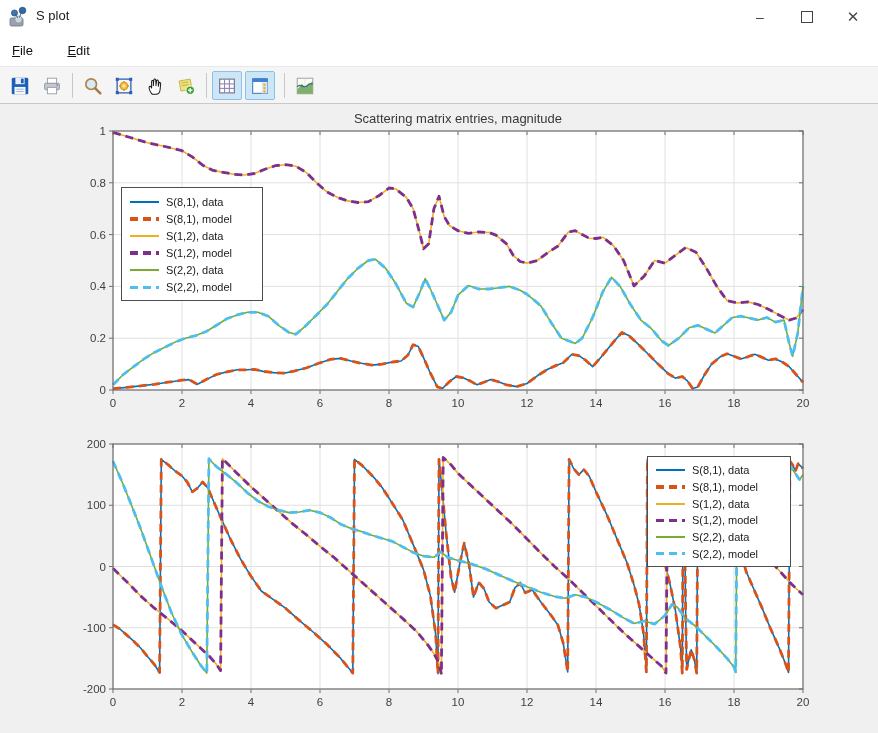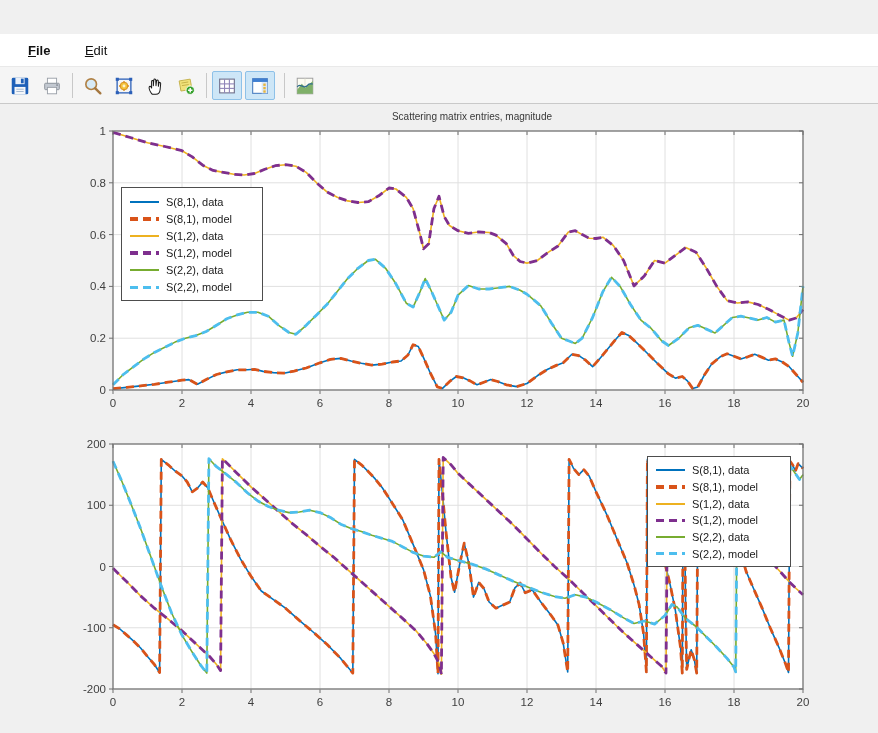--- a/index.html
+++ b/index.html
@@ -10,46 +10,66 @@
   .app-icon{position:absolute;left:8px;top:6px;width:22px;height:22px;}
   .app-title{position:absolute;left:36px;top:8px;font-size:13px;color:#1a1a1a;}
   .winbtn{position:absolute;top:0;width:46px;height:34px;display:flex;align-items:center;
           justify-content:center;color:#444;font-size:14px;}
   .winbtn.min{right:95px;} .winbtn.max{right:48px;} .winbtn.close{right:2px;font-size:15px;}
   .maxbox{display:inline-block;width:10px;height:10px;border:1.3px solid #444;}
   
   .menubar{position:absolute;left:0;top:34px;width:878px;height:32px;background:#ffffff;}
   .menu-item{display:inline-block;margin-top:7px;padding:2px 8px;font-size:13px;color:#111;}
   .menu-item::first-letter{text-decoration:underline;}
-  .menu-item.file{margin-left:20px;font-weight:bold;}
+  .menu-item.file{margin-left:4px;}
   .menu-item.edit{margin-left:14px;}
   
   .toolbar{position:absolute;left:0;top:66px;width:878px;height:38px;background:#f5f5f5;
            border-top:1px solid #e9e9e9;border-bottom:1px solid #c9c9c9;box-sizing:border-box;}
   .tbtn{position:absolute;top:4px;width:30px;height:29px;display:flex;align-items:center;
         justify-content:center;border:1px solid transparent;border-radius:2px;box-sizing:border-box;}
   .tbtn.active{background:#cde6f7;border-color:#8ec1e8;}
   .tsep{position:absolute;top:6px;width:1px;height:25px;background:#c8c8c8;}
   
   .figure{position:absolute;left:0;top:104px;width:878px;height:629px;background:#f0f0f0;}
   .plot-svg{position:absolute;left:40px;width:800px;height:300px;}
-  .plot-title{position:absolute;left:127px;width:690px;text-align:center;font-size:10px;
+  .plot-title{position:absolute;left:113px;width:690px;text-align:center;font-size:13px;
               color:#383838;}
   .xlabel{position:absolute;left:113px;width:690px;text-align:center;font-size:12px;color:#383838;}
   .legend{position:absolute;background:#ffffff;border:1px solid #4d4d4d;box-sizing:border-box;
           padding:5px 8px 4px 8px;display:flex;flex-direction:column;justify-content:space-around;}
   .legend-row{display:flex;align-items:center;height:17.5px;}
   .legend-sample{width:29px;margin-right:7px;flex:none;}
   .legend-label{font-size:11px;color:#1a1a1a;white-space:nowrap;}
 </style>
 </head>
 <body>
 
 <div class="window">
 
+  <div class="titlebar">
+    <svg class="app-icon" viewBox="0 0 22 22">
+      <rect x="2" y="12" width="13" height="8" rx="1.5" fill="#9aa3ad" stroke="#6d7681" stroke-width="0.8"></rect>
+      <circle cx="6.5" cy="7" r="3.1" fill="#3f76ad" stroke="#2a567f" stroke-width="0.7"></circle>
+      <circle cx="14.5" cy="4.5" r="3.3" fill="#2f6aa8" stroke="#234e78" stroke-width="0.7"></circle>
+      <circle cx="10.5" cy="13.5" r="3.6" fill="#cfd6dd" stroke="#8a929b" stroke-width="0.7"></circle>
+      <line x1="7" y1="8" x2="10" y2="12" stroke="#35608c" stroke-width="0.9"></line>
+      <line x1="13.5" y1="6" x2="11.5" y2="11.5" stroke="#35608c" stroke-width="0.9"></line>
+    </svg>
+    <span class="app-title">S plot</span>
+    <div class="winbtn min">
+      <span>–</span>
+    </div>
+    <div class="winbtn max">
+      <span class="maxbox"></span>
+    </div>
+    <div class="winbtn close">
+      <span>✕</span>
+    </div>
+  </div>
 
   <div class="menubar">
     <span class="menu-item file">File</span>
     <span class="menu-item edit">Edit</span>
   </div>
 
   <div class="toolbar">
     <div class="tbtn" style="left:5px">
       <svg width="22" height="22" viewBox="0 0 24 24">
         <rect x="3" y="3" width="18" height="18" rx="1.5" fill="#1d5fb8"></rect>

